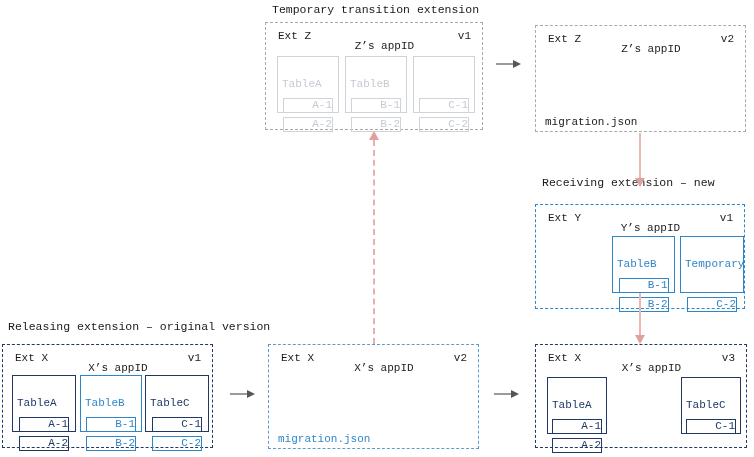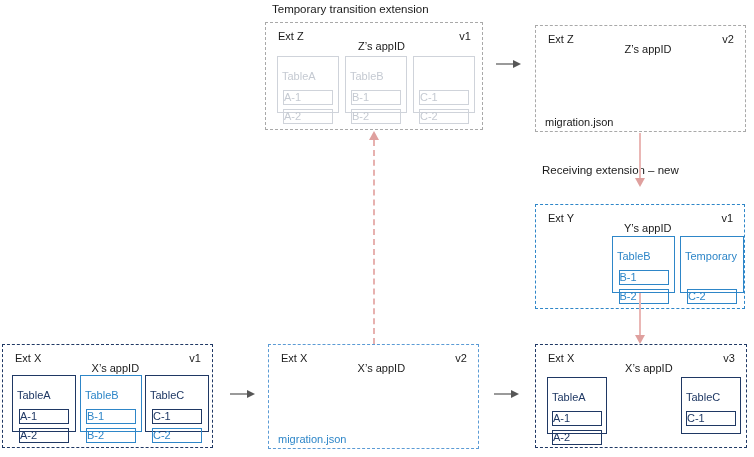--- a/index.html
+++ b/index.html
@@ -1,36 +1,36 @@
 <!DOCTYPE html>
 <html><head>
 <meta charset="utf-8">
 <style>
   html,body{margin:0;padding:0;background:#ffffff;}
   .canvas{
     position:relative;width:754px;height:457px;background:#ffffff;overflow:hidden;
-    font-family:Liberation Sans, sans-serif;color:#1a1a1a;
+    font-family:Liberation Mono, monospace;color:#1a1a1a;
   }
   .grp-title{position:absolute;font-size:11.5px;color:#1a1a1a;white-space:nowrap;}
 
   
   .ext-box{position:absolute;background:#fff;box-sizing:border-box;}
   .ext-box.b-gray {border:1.5px dashed #a9a9a9;}
   .ext-box.b-navy {border:1.5px dashed #1f3864;}
   .ext-box.b-blue {border:1.5px dashed #2e86c8;}
   .ext-box.b-lblue{border:1.5px dashed #5b9bd5;}
 
   .hdr{display:flex;justify-content:space-between;padding:7px 11px 0 12px;font-size:11px;color:#1a1a1a;}
   .hdr .mid{flex:0 1 auto;margin-top:10px;}
 
   
-  .tbl{position:absolute;box-sizing:border-box;height:57px;padding-top:12px;background:#fff;}
+  .tbl{position:absolute;box-sizing:border-box;height:57px;padding-top:20px;background:#fff;}
   .tbl-name{height:17px;line-height:15px;padding-left:4px;font-size:11px;white-space:nowrap;}
   .fld{width:50px;height:15px;line-height:13px;box-sizing:border-box;margin:4px auto 0;
-       border:1px solid;text-align:left;font-size:11px;}
+       border:1px solid;text-align:right;font-size:11px;}
   .fld.ghost{visibility:hidden;}
 
   .t-gray{border:1px solid #cfd3da;color:#c5cad2;}
   .t-gray .fld{border-color:#cfd3da;}
   .t-navy{border:1px solid #1f3864;color:#1f3864;}
   .t-navy .fld{border-color:#1f3864;}
   .t-blue{border:1px solid #2e86c8;color:#2e86c8;}
   .t-blue .fld{border-color:#2e86c8;}
   .fld.f-blue{border-color:#2e86c8 !important;color:#2e86c8;}
 
@@ -48,21 +48,22 @@
     border-left:5px solid transparent;border-right:5px solid transparent;border-top:9px solid #dfa09e;}
   .tri-up-pink{position:absolute;width:0;height:0;
     border-left:5px solid transparent;border-right:5px solid transparent;border-bottom:9px solid #dfa09e;}
 </style>
 </head>
 <body>
 
 <div class="canvas">
 
   <div class="grp-title" style="left:272px;top:3px">Temporary transition extension</div>
-  <div class="grp-title" style="left:542px;top:164px">Receiving extension – new</div>
+  <div class="grp-title" style="left:542px;top:176px">Receiving extension – new</div>
+  <div class="grp-title" style="left:8px;top:320px">Releasing extension – original version</div>
 
   <div class="ext-box b-gray" style="left:265px;top:22px;width:218px;height:108px">
     <div class="hdr">
       <span>Ext Z</span>
       <span class="mid">Z’s appID</span>
       <span>v1</span>
     </div>
     <div class="tbl t-gray" style="left:11px;top:33px;width:62px">
       <div class="tbl-name">TableA</div>
       <div class="fld">A-1</div>

